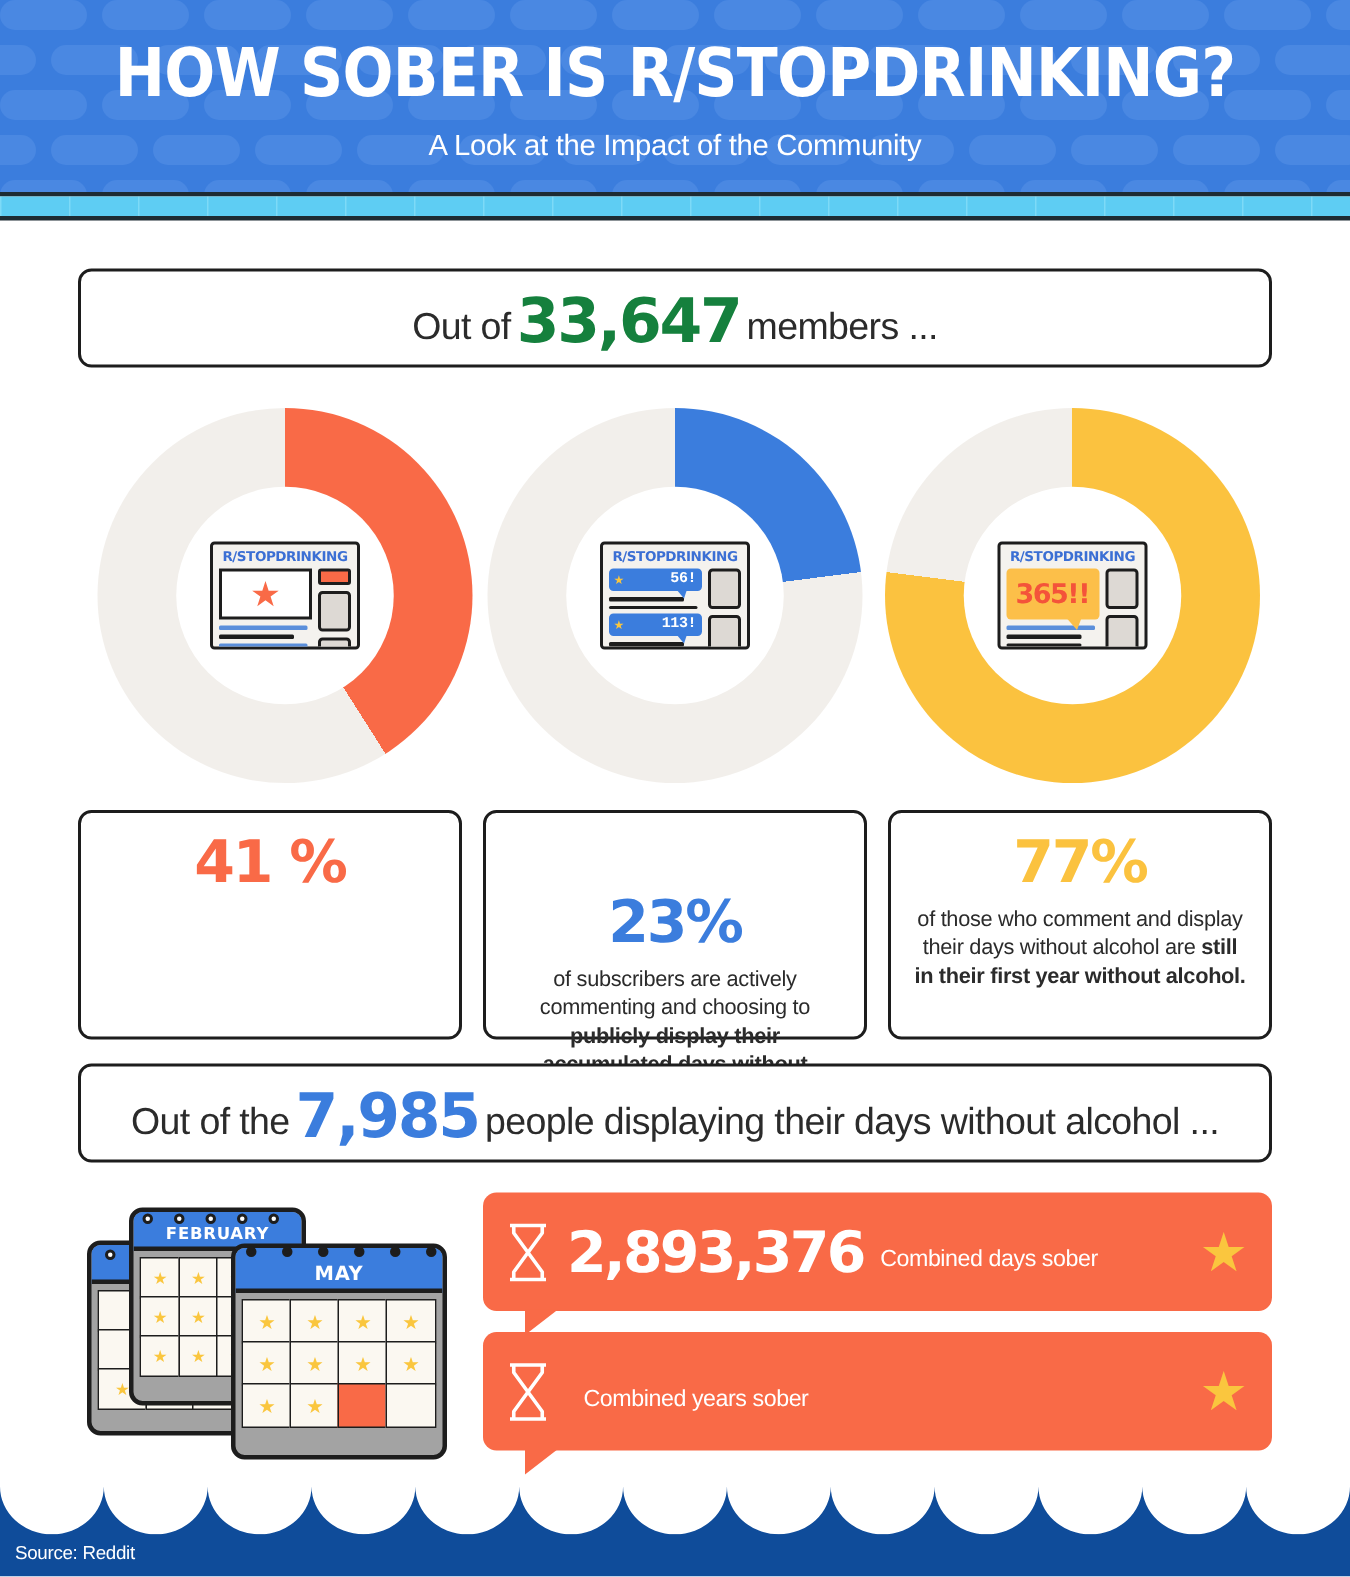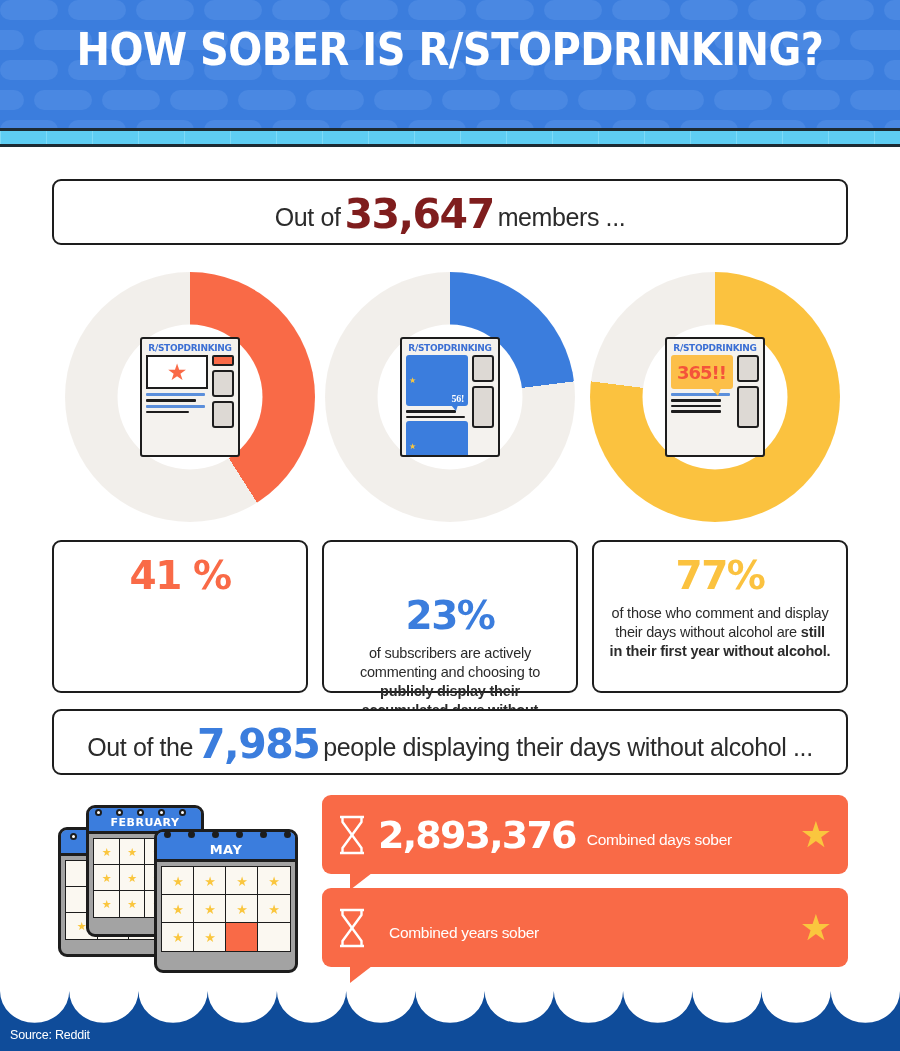--- a/index.html
+++ b/index.html
@@ -94,21 +94,21 @@
     font-family:"Liberation Sans", sans-serif;
     letter-spacing:-0.4px;
   }
   .banner-num{
     font-size:41px;font-weight:bold;
     font-family:"DejaVu Sans", sans-serif;
     letter-spacing:-1.5px;
     padding:0 4px;
     position:relative;top:2px;
   }
-  .num-orange{color:#7f1d1d;}
+  .num-orange{color:#15803d;}
   .num-blue{color:#3b7ddd;}
 
   
   .donut-row{
     position:absolute;top:272px;left:0;width:900px;height:255px;
   }
   .donut{
     position:absolute;
     width:250px;height:250px;
     border-radius:50%;
@@ -120,21 +120,21 @@
     position:absolute;
     left:50%;top:50%;
     transform:translate(-50%,-50%);
     width:145px;height:145px;
     background:#ffffff;border-radius:50%;
   }
   .card-icon{
     position:absolute;
     left:50%;top:50%;
     transform:translate(-50%,-50%);
-    width:100px;height:120px;
+    width:100px;height:72px;
     border:2.5px solid #1d1d1d;
     border-radius:3px;
     background:#f4f2ee;
     box-sizing:border-box;
     overflow:hidden;
     z-index:4;
   }
   .card-head{
     font-size:9px;font-weight:bold;
     color:#3b6fd4;
@@ -175,21 +175,21 @@
   }
   .bubble.blue{background:#3b7ddd;}
   .bubble.blue:after{
     content:"";position:absolute;bottom:-5px;right:10px;
     border-left:5px solid transparent;border-right:2px solid transparent;
     border-top:6px solid #3b7ddd;
   }
   .bubble .bstar{color:#fac63e;font-size:8px;margin-right:2px;}
   .bubble .bnum{
     margin-left:auto;color:#ffffff;font-size:10px;font-weight:bold;
-    font-family:Liberation Serif, serif;letter-spacing:-0.3px;margin-top:36px;
+    font-family:Liberation Mono, monospace;letter-spacing:-0.3px;
   }
   .bubble.amber{
     background:#fcbf49;height:34px;justify-content:center;
   }
   .bubble.amber:after{
     content:"";position:absolute;bottom:-7px;right:12px;
     border-left:7px solid transparent;border-right:3px solid transparent;
     border-top:8px solid #fcbf49;
   }
   .bubble.amber .bignum{
@@ -396,20 +396,21 @@
       <div class="brick" style="left: 476px; top: 120px;"></div>
       <div class="brick" style="left: 544px; top: 120px;"></div>
       <div class="brick" style="left: 612px; top: 120px;"></div>
       <div class="brick" style="left: 680px; top: 120px;"></div>
       <div class="brick" style="left: 748px; top: 120px;"></div>
       <div class="brick" style="left: 816px; top: 120px;"></div>
       <div class="brick" style="left: 884px; top: 120px;"></div>
     </div>
   <div class="header-inner">
     <div class="title">HOW SOBER IS R/STOPDRINKING?</div>
+    <div class="subtitle">A Look at the Impact of the Community</div>
   </div>
 </div>
 <div class="stripe-dark-top"></div>
 <div class="stripe-light" id="stripe-light">
     <div class="seg" style="left: 0px;"></div>
     <div class="seg" style="left: 46px;"></div>
     <div class="seg" style="left: 92px;"></div>
     <div class="seg" style="left: 138px;"></div>
     <div class="seg" style="left: 184px;"></div>
     <div class="seg" style="left: 230px;"></div>

